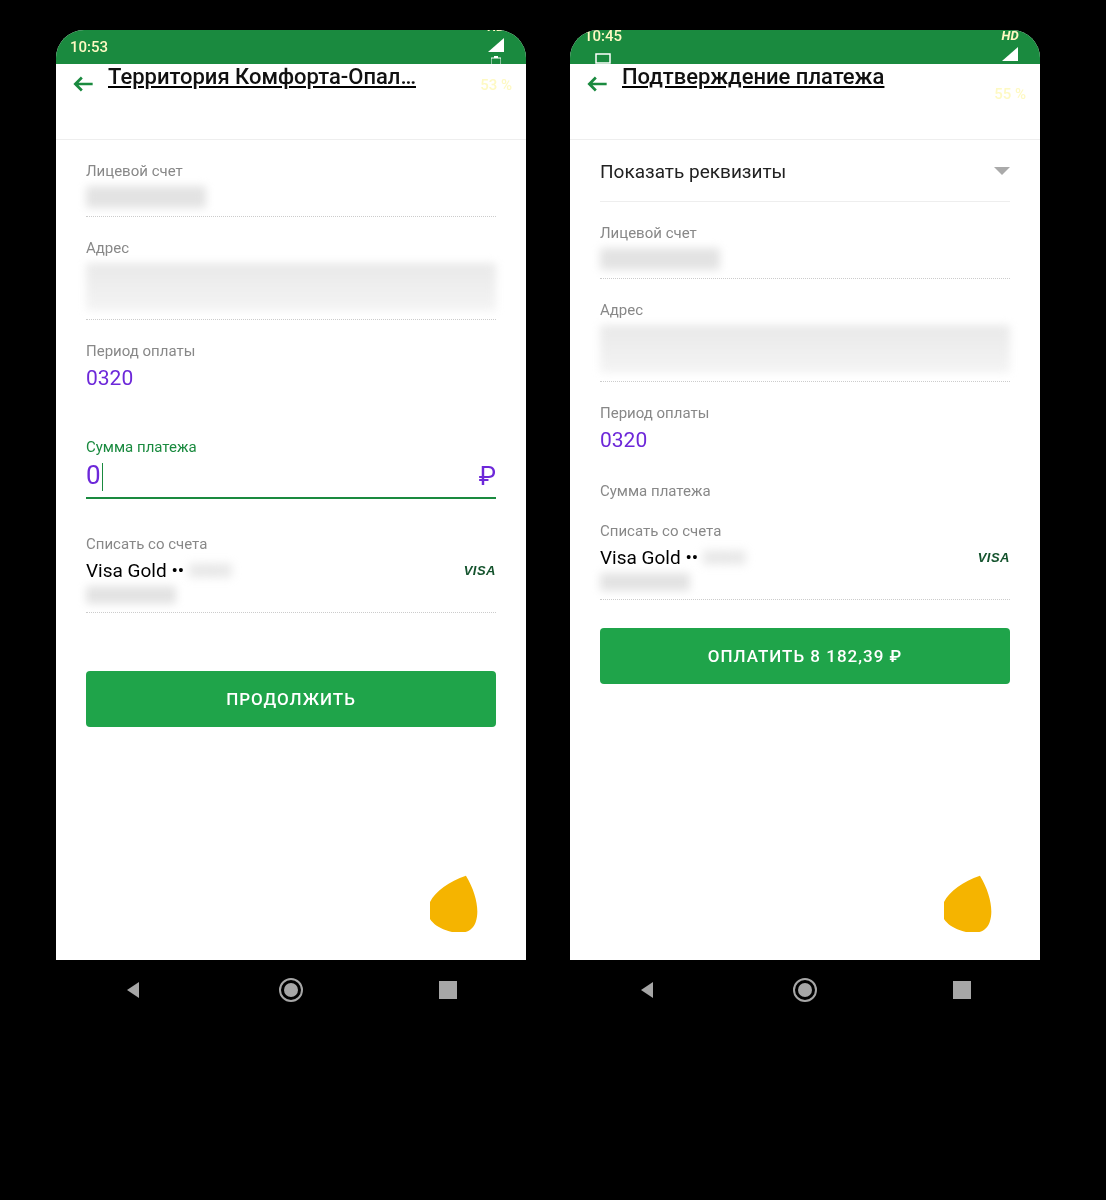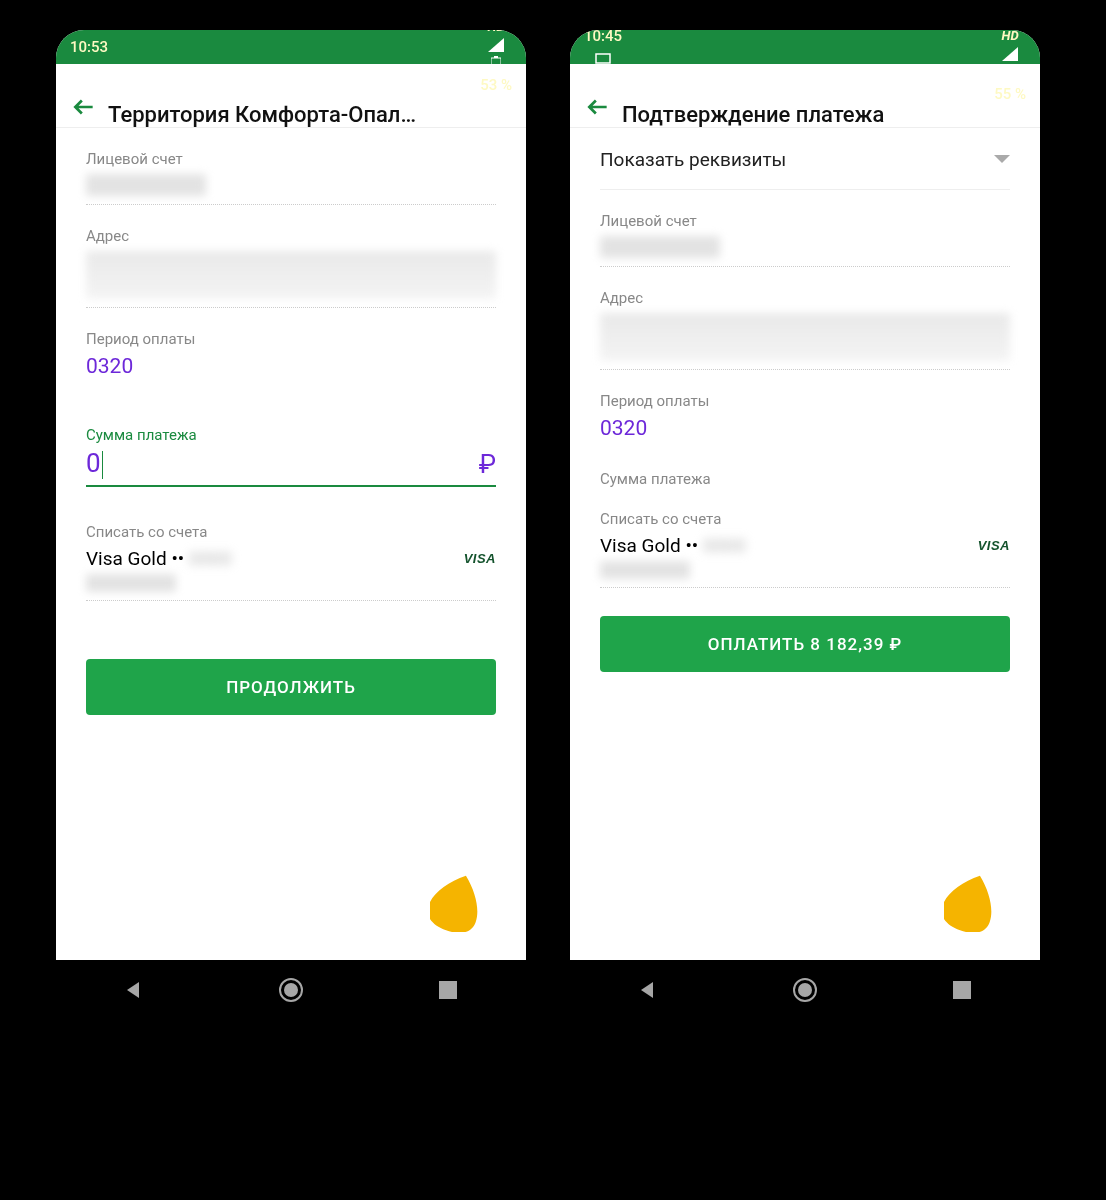--- a/index.html
+++ b/index.html
@@ -34,25 +34,26 @@
     display: flex;
     align-items: center;
     justify-content: space-between;
     padding: 1px 14px;
     font-size: 15px;
     font-weight: 500;
   }
   .statusbar .icons { display: flex; align-items: center; gap: 4px; flex-direction: column; }
   .statusbar .icons svg { display: block; }
   .titlebar {
-    height: 64px;
+    height: 76px;
     display: flex;
-    align-items: flex-end;
+    align-items: flex-start;
     padding: 0 8px;
     border-bottom: 1px solid #eee;
+    text-decoration: underline;
   }
   .back-btn {
     width: 40px; height: 40px;
     display:flex;align-items:center;justify-content:center;
     cursor:pointer;
   }
   .title {
     font-size: 22px;
     font-weight: 500;
     color: #111;

